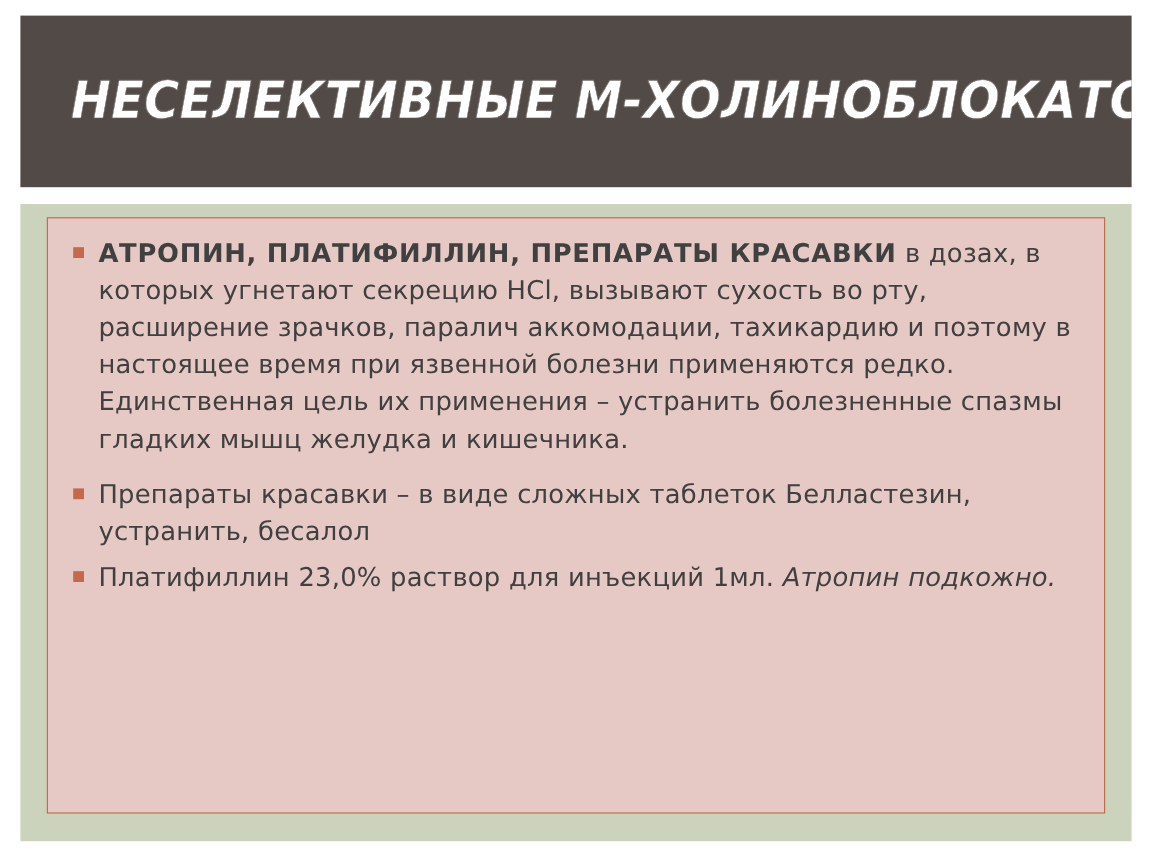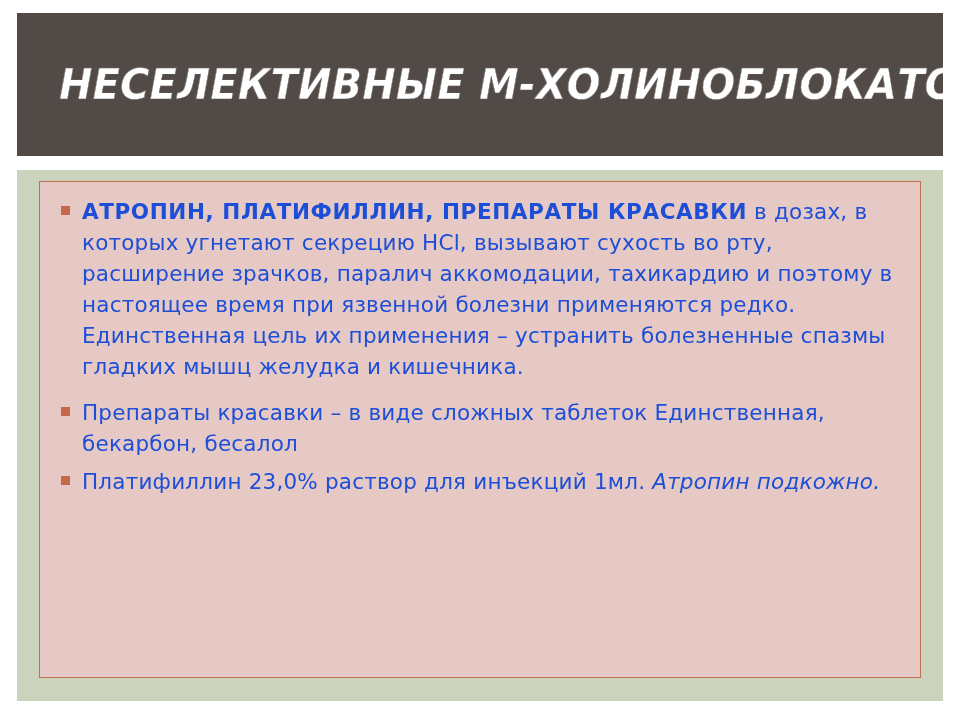--- a/index.html
+++ b/index.html
@@ -93,21 +93,21 @@
 
   .body-list {
     margin: 0;
     padding: 0;
     list-style: none;
   }
 
   .li-row {
     position: relative;
     padding-left: 30px;
-    color: #1d4ed8;
+    color: #404040;
     font-family: "DejaVu Sans", sans-serif;
     font-size: 21.5px;
     line-height: 31px;
     font-weight: normal;
     letter-spacing: 0.2px;
   }
 
   .li-row .bullet {
     position: absolute;
     left: 9px;
@@ -160,21 +160,21 @@
       <li class="gap-xs"></li>
 
 
       <li class="gap-xs"></li>
 
 
       <li class="gap-sm"></li>
 
       <li class="li-row">
         <span class="bullet"></span>
-        <span>Препараты красавки – в виде сложных таблеток Единственная, бекарбон, бесалол</span><span class="ital"></span>
+        <span>Препараты красавки – в виде сложных таблеток Белластезин, устранить, бесалол</span><span class="ital"></span>
       </li>
 
       <li class="gap-sm"></li>
 
       <li class="li-row">
         <span class="bullet"></span>
         <span>Платифиллин 23,0% раствор для инъекций 1мл. </span><span class="ital">Атропин подкожно.</span>
       </li>
 
     </ul>

